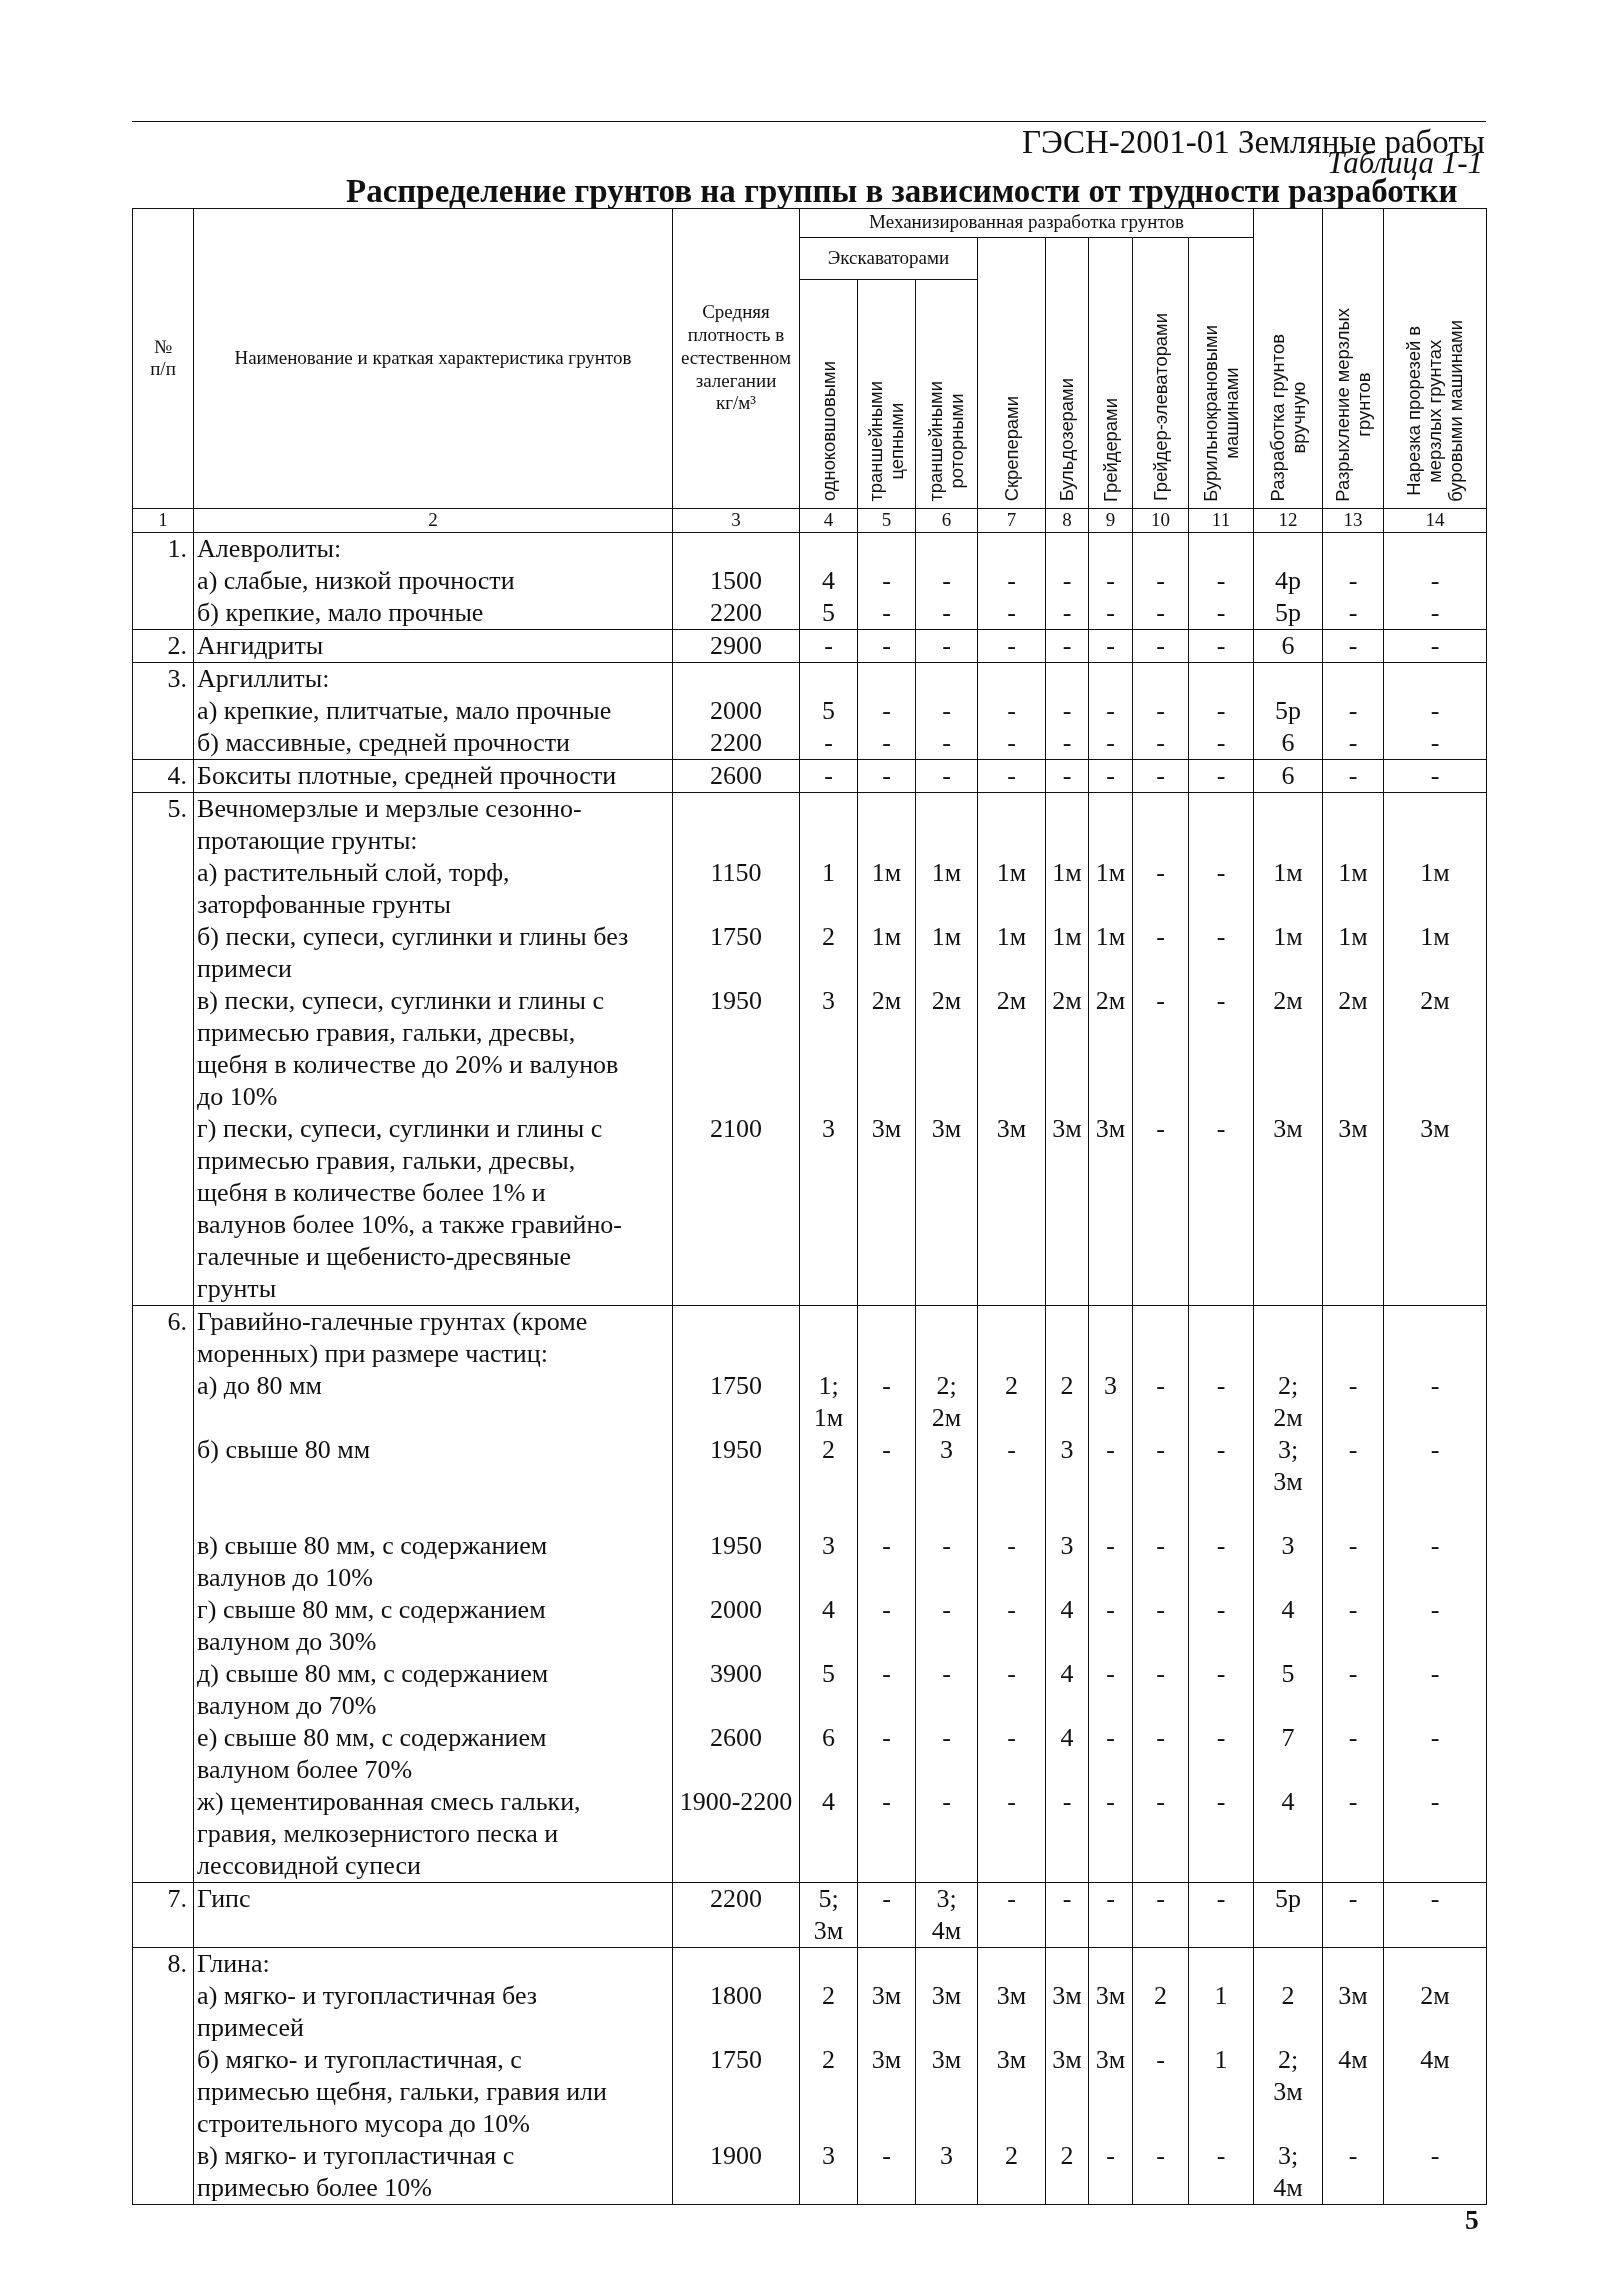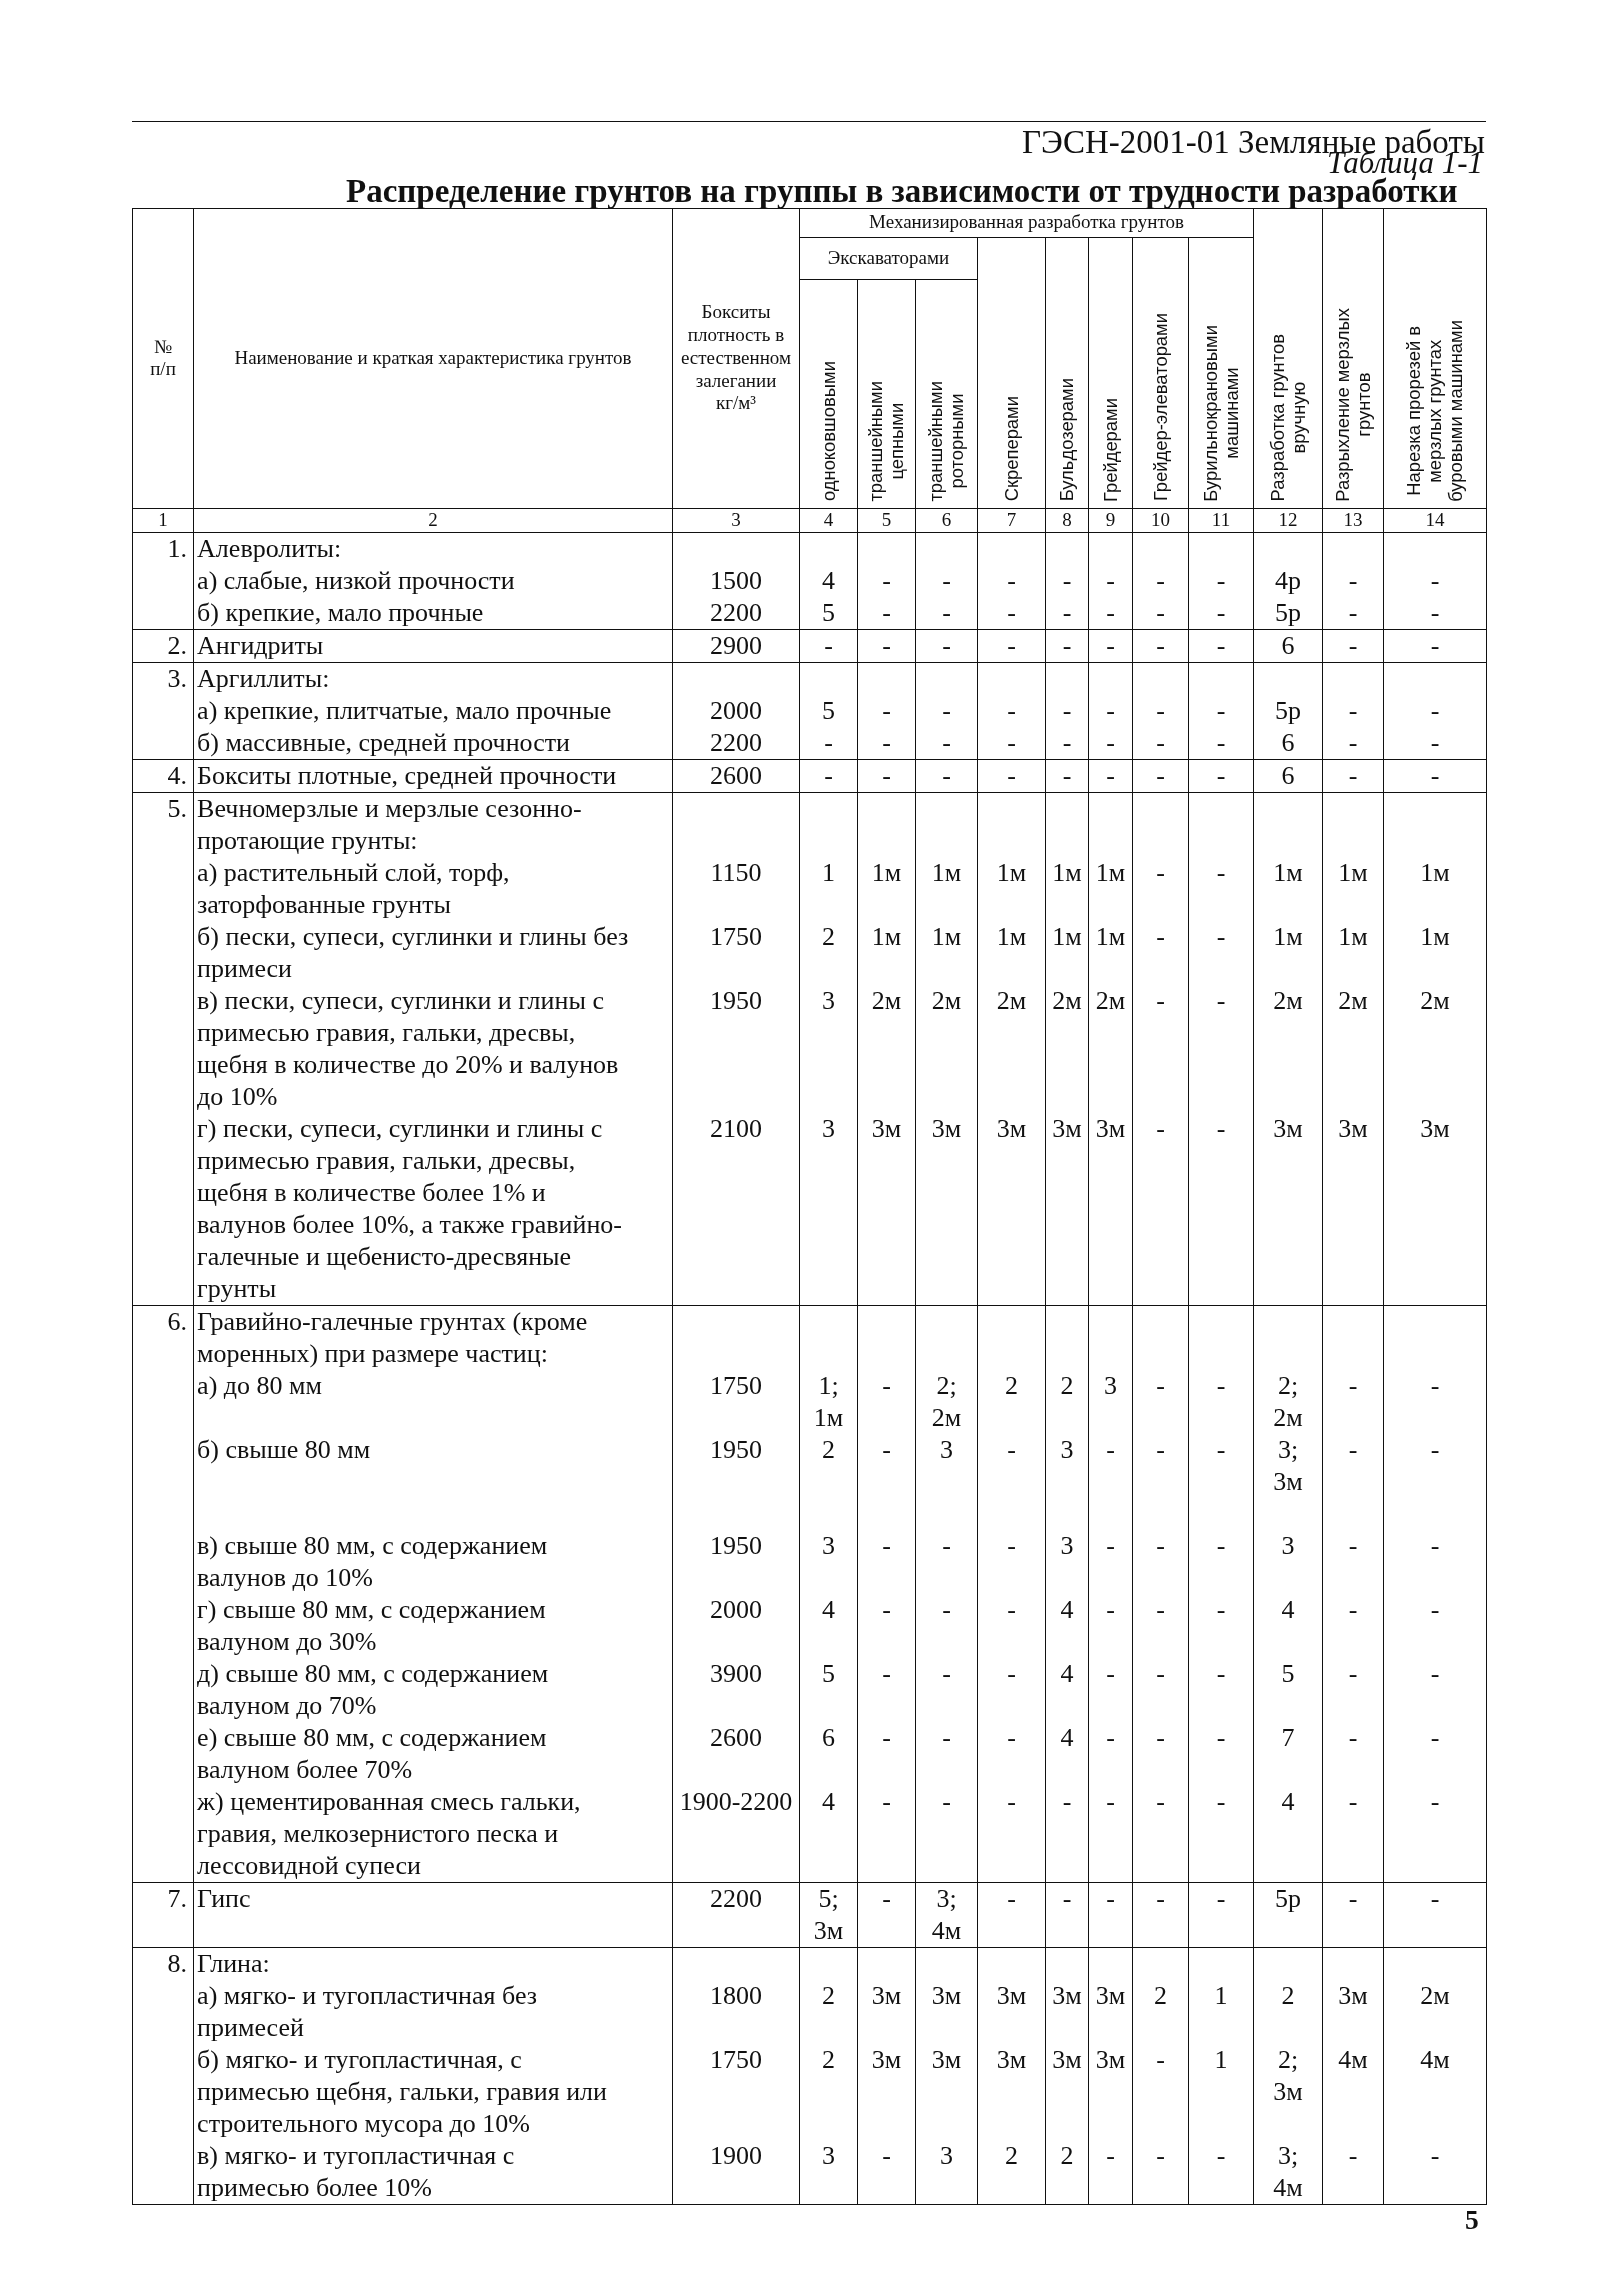--- a/index.html
+++ b/index.html
@@ -48,21 +48,21 @@
       <col style="width:103px">
   </colgroup>
   <thead id="thead">
     <tr>
       <th class="hdr" rowspan="3">
           <div>№</div>
           <div>п/п</div>
         </th>
       <th class="hdr" rowspan="3">Наименование и краткая характеристика грунтов</th>
       <th class="hdr" rowspan="3">
-        <div>Бокситы</div>
+        <div>Средняя</div>
           <div>плотность в</div>
           <div>естественном</div>
           <div>залегании</div>
           <div>кг/м³</div>
       </th>
       <th class="hdr" colspan="8" style="height:27.5px">Механизированная разработка грунтов</th>
       <th class="hdr vcell" rowspan="3">
           <div class="vert">
             <div>Разработка грунтов</div>
             <div>вручную</div>

